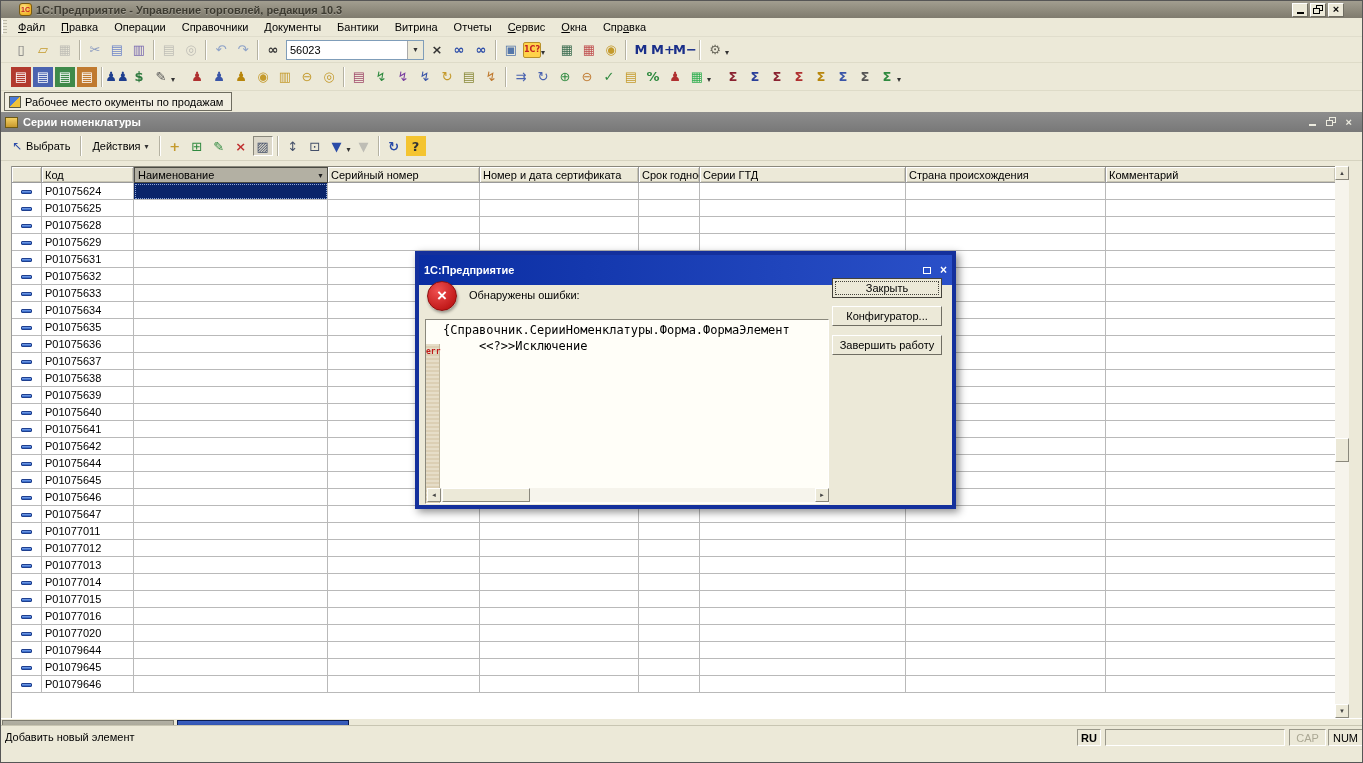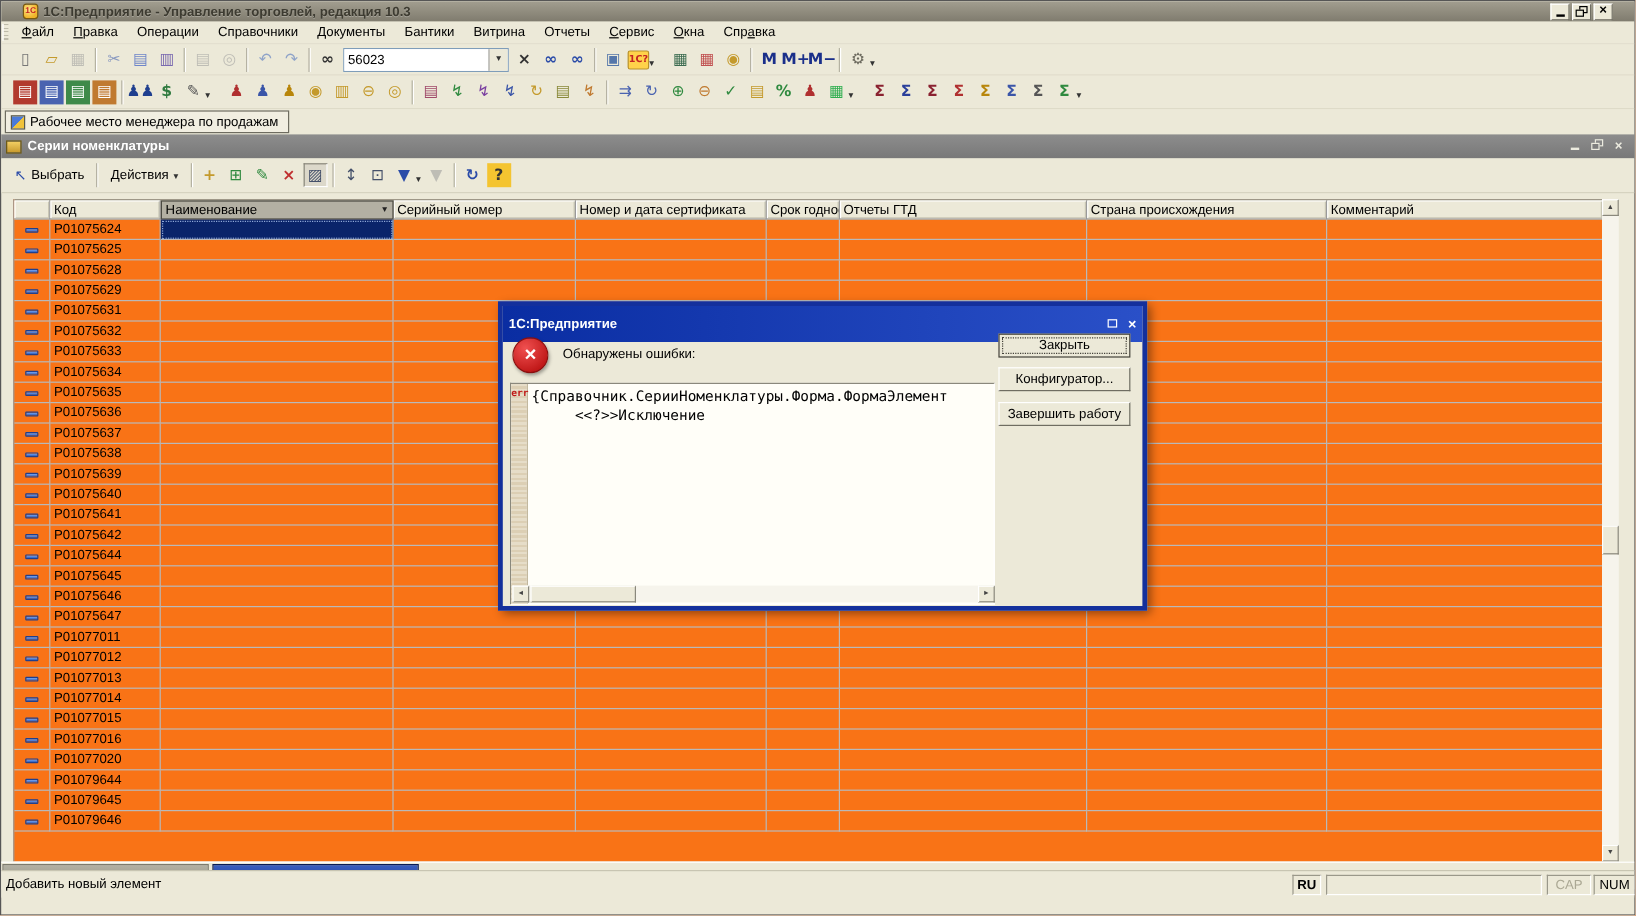--- a/index.html
+++ b/index.html
@@ -50,21 +50,21 @@
   .mdititle{position:absolute;left:0;top:111px;width:100%;height:20px;
     background:linear-gradient(180deg,#8d8d8d,#787878);display:flex;align-items:center;color:#fff;font-weight:bold;padding:0 4px;}
   .mdititle .ticon{width:13px;height:11px;background:linear-gradient(180deg,#f3cf63,#c89a2e);border:1px solid #6e5a14;margin-right:5px;}
   .mdibtns{margin-left:auto;display:flex;gap:10px;align-items:center;color:#ecebdf;padding-right:6px;}
   .mdibtns .ic-restore::after{background:#7e7e7e;}
   
   .wintb{position:absolute;left:0;top:131px;width:100%;height:29px;background:#ece9d8;display:flex;align-items:center;padding-left:4px;border-bottom:1px solid #d6d3c0;}
   .flatbtn{display:inline-flex;align-items:center;gap:4px;padding:3px 7px;white-space:nowrap;}
   .flatbtn .bicon{color:#2a4ba8;font-family:"DejaVu Sans",sans-serif;font-size:12px;}
   
-  .tablewrap{position:absolute;left:10px;top:165px;width:1324px;height:552px;background:#f97316;border-left:1px solid #9a9a9a;}
+  .tablewrap{position:absolute;left:10px;top:165px;width:1324px;height:552px;background:#ffffff;border-left:1px solid #9a9a9a;}
   .trow,.thead{display:grid;grid-template-columns:30px 92px 194px 152px 159px 61px 206px 200px 230px;height:17px;}
   .thead{background:#ece9d8;border-top:1px solid #8a887c;}
   .hcell{border-right:1px solid #9a9a9a;border-bottom:1px solid #9a9a9a;padding:1px 3px;white-space:nowrap;overflow:hidden;
     box-shadow:inset 1px 1px 0 #fff, inset -1px -1px 0 #c9c6b4;display:flex;align-items:center;}
   .hcell.sorted{background:#b3b0a3;box-shadow:none;border:1px solid #4a4a42;color:#000;}
   .sortarrow{margin-left:auto;font-size:7px;color:#222;}
   .tcell{border-right:1px solid #b9b9b9;border-bottom:1px solid #b9b9b9;padding:1px 3px;white-space:nowrap;overflow:hidden;line-height:14px;}
   .tcell.sel{background:#0a246a;outline:1px dotted #8fa8d8;outline-offset:-2px;}
   .dash{display:block;width:11px;height:4px;margin:6px auto 0;border-radius:1px;
     background:linear-gradient(180deg,#7fa7ee,#2b5fc0);border:1px solid #1e3f8f;}
@@ -97,21 +97,21 @@
   .dlgbtns-t{margin-left:auto;display:flex;gap:9px;align-items:center;}
   .dlg-sq{width:8px;height:7px;border:1px solid #fff;display:inline-block;}
   .dlgclose{font-weight:bold;font-size:12px;line-height:1;}
   .erricon{position:absolute;left:8px;top:26px;width:30px;height:30px;border-radius:50%;
     background:radial-gradient(circle at 35% 30%,#f05050,#c01818 75%);border:1px solid #8a0f0f;
     color:#fff;font-size:17px;font-weight:bold;display:flex;align-items:center;justify-content:center;box-shadow:1px 2px 3px rgba(0,0,0,.35);}
   .errmsg{position:absolute;left:50px;top:34px;}
   .errbox{position:absolute;left:6px;top:64px;width:404px;height:185px;background:#fffef8;
     border:1px solid;border-color:#8a887c #fff #fff #8a887c;display:flex;}
   .errgutter{width:14px;background:repeating-linear-gradient(180deg,#e6ddc8 0 2px,#dccfb4 2px 4px);
-    border-right:1px solid #c2b89e;color:#c01818;font:bold 8px "DejaVu Sans Mono",monospace;text-align:right;padding-top:3px;}
+    border-right:1px solid #c2b89e;color:#c01818;font:bold 8px "DejaVu Sans Mono",monospace;text-align:right;padding-top:3px;margin-top:24px;}
   .errtext{margin:2px 0 0 3px;font:12px/16px "DejaVu Sans Mono","Liberation Mono",monospace;white-space:pre;overflow:hidden;}
   .hscroll{position:absolute;left:1px;bottom:1px;width:402px;height:14px;background:#f6f4ec;}
   .hbtn{position:absolute;top:0;width:14px;height:14px;background:#ece9d8;border:1px solid;border-color:#fff #8a887c #8a887c #fff;
     display:flex;align-items:center;justify-content:center;font-size:6px;color:#444;}
   .hthumb{position:absolute;left:15px;top:0;width:88px;height:14px;background:#ece9d8;border:1px solid;border-color:#fff #8a887c #8a887c #fff;}
   .dlgbtn{position:absolute;right:10px;width:110px;height:20px;background:#ece9d8;border:1px solid;border-color:#fff #6f6d62 #6f6d62 #fff;
     font:11px "Liberation Sans",sans-serif;text-align:center;line-height:18px;}
   .dlgbtn.default{border:1px solid #44423a;position:absolute;}
   .dlgbtn.default::after{content:"";position:absolute;inset:2px;border:1px dotted #44423a;}
 </style>
@@ -246,21 +246,21 @@
         <span class="tile" style="color: rgb(58, 85, 168); font-weight: bold;">Σ</span>
         <span class="tile" style="color: rgb(85, 85, 85); font-weight: bold;">Σ</span>
         <span class="tile" style="color: rgb(47, 138, 63); font-weight: bold;">Σ</span>
         <span class="droparrow">▾</span>
       </span>
   </div>
 
   <div class="tabstrip">
     <span class="wtab">
       <span class="ticon"></span>
-      <span>Рабочее место менеджера по продажам</span>
+      <span>Рабочее место окументы по продажам</span>
     </span>
   </div>
 
   <div class="mdititle">
     <span class="ticon"></span>
     <span>Серии номенклатуры</span>
     <span class="mdibtns">
       <span><span class="ic-min"></span></span>
       <span><span class="ic-restore"></span></span>
       <span style="font-weight:bold;">×</span>
@@ -297,21 +297,21 @@
   </div>
 
   <div class="tablewrap">
     <div class="thead" id="thead">
         <div class="hcell"></div>
         <div class="hcell">Код</div>
         <div class="hcell sorted">Наименование<span class="sortarrow">▼</span></div>
         <div class="hcell">Серийный номер</div>
         <div class="hcell">Номер и дата сертификата</div>
         <div class="hcell">Срок годнос...</div>
-        <div class="hcell">Отчеты ГТД</div>
+        <div class="hcell">Серии ГТД</div>
         <div class="hcell">Страна происхождения</div>
         <div class="hcell">Комментарий</div>
       </div>
     <div id="tbody">
         <div class="trow">
           <div class="tcell">
             <span class="dash"></span>
           </div>
           <div class="tcell">P01075624</div>
           <div class="tcell sel"></div>

